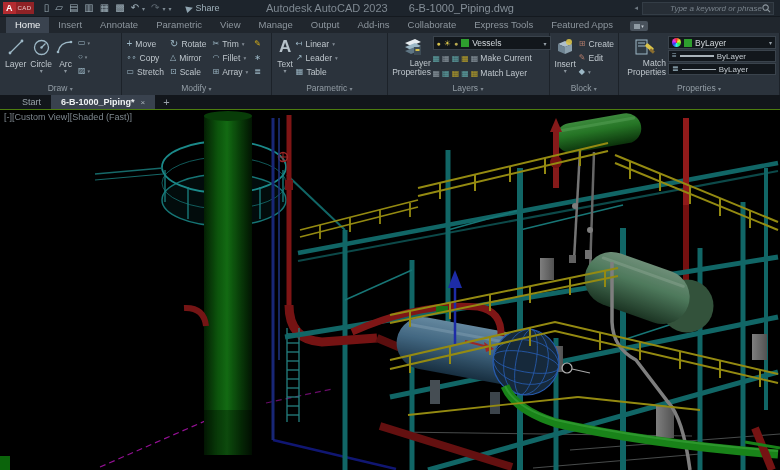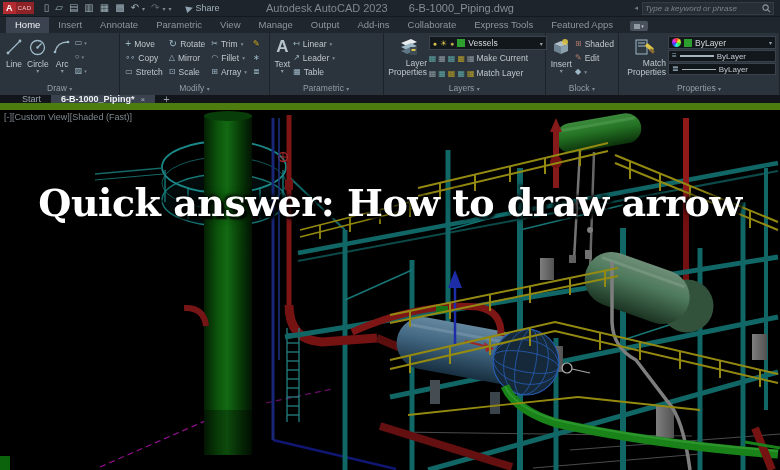--- a/index.html
+++ b/index.html
@@ -20,21 +20,21 @@
   .qat .dd { font-size:6px; color:#7d8a93; margin-left:-3px; }
   .share { display:flex; align-items:center; gap:3px; color:#9fb0ba; font-size:9px; margin-left:8px; }
   .share .plane { display:inline-block; transform:rotate(-18deg); color:#8fa4b0; font-size:9px; }
   .title-center { position:absolute; left:0; right:0; text-align:center; font-size:11px;
     color:#7e8891; pointer-events:none; }
   .title-center .doc { margin-left:18px; color:#858f98; }
   .search-wrap { position:absolute; right:6px; top:2px; display:flex; align-items:center;
     background:#272e36; border:1px solid #343d46; height:13px; width:132px; padding:0 2px; }
   .search-wrap input { flex:1; background:transparent; border:none; outline:none;
     font-size:8px; font-style:italic; color:#8d979f; width:100px;
-    font-family:"Liberation Sans",sans-serif; }
+    font-family:"Liberation Sans",sans-serif;text-align:right; }
   .search-wrap input::placeholder { color:#79838c; }
   .arrow-left-sm { color:#6f7982; font-size:7px; position:absolute; right:142px; top:4px; }
 
   
   .tabrow { position:absolute; top:17px; left:0; width:780px; height:16px; background:#20262d;
     display:flex; align-items:flex-end; padding-left:6px; }
   .rtab { font-size:9.5px; color:#8d969e; padding:2px 9px 3px; height:16px; line-height:12px; }
   .rtab.active { background:#3a434f; color:#f0f3f5; }
   .rtab-btn { margin-left:8px; margin-bottom:2px; width:18px; height:10px; background:#49525c;
     border-radius:2px; display:flex; align-items:center; justify-content:center; gap:1px; }
@@ -77,21 +77,21 @@
   .propbox .dd { margin-left:auto; font-size:6px; color:#97a1a9; }
   .lwrow { display:flex; align-items:center; gap:3px; background:#12171c; border:1px solid #3a434c;
     height:12px; width:108px; padding:0 3px; }
   .lwrow .lw-line { width:34px; height:2px; background:#a9b3ba; }
   .lwrow .lw-line.thin { height:1px; }
   .lwrow .lw-text { font-size:8px; color:#c2c9cf; white-space:nowrap; overflow:hidden; width:36px; }
   .two-line { text-align:right; line-height:9px; }
 
   
   .filetabs { position:absolute; top:95px; left:0; width:780px; height:15px; background:#12161b;
-    display:flex; align-items:stretch; padding-left:12px; border-bottom:7px solid #4d7c0f; }
+    display:flex; align-items:stretch; padding-left:12px; border-bottom:1px solid #4d7c0f; }
   .ftab { display:flex; align-items:center; font-size:9px; color:#99a2aa; padding:0 10px;
     position:relative; }
   .ftab.active { background:#39424e; color:#eef1f3; font-weight:bold; }
   .ftab .close { margin-left:6px; color:#aab3ba; font-size:8px; font-weight:normal; }
   .ftab-plus { display:flex; align-items:center; color:#99a2aa; font-size:11px; padding:0 8px; }
 
   
   .viewport { position:absolute; top:110px; left:0; width:780px; height:360px; background:#010101; }
   .vp-controls { position:absolute; top:2px; left:4px; font-size:9px; color:#7e888f; z-index:5; }
   .scene { position:absolute; inset:0; }
@@ -166,21 +166,21 @@
     <div class="panel" style="width:137px">
       <div class="panel-body">
         <div class="bigtool">
           <span class="bicon">
             <svg width="18" height="18" viewBox="0 0 18 18">
                 <line x1="3" y1="15" x2="15" y2="3" stroke="#9db8c6" stroke-width="1.3"></line>
                 <circle cx="3" cy="15" r="1.4" fill="#9db8c6"></circle>
                 <circle cx="15" cy="3" r="1.4" fill="#9db8c6"></circle>
               </svg>
           </span>
-          <span class="blabel">Line</span>
+          <span class="blabel">Layer</span>
         </div>
         <div class="bigtool">
           <span class="bicon">
             <svg width="19" height="19" viewBox="0 0 19 19">
                 <circle cx="9.5" cy="9.5" r="7" fill="none" stroke="#9db8c6" stroke-width="1.3"></circle>
                 <line x1="9.5" y1="9.5" x2="13.5" y2="5.5" stroke="#9db8c6" stroke-width="1.2"></line>
                 <circle cx="9.5" cy="9.5" r="1.2" fill="#9db8c6"></circle>
               </svg>
           </span>
           <span class="blabel">Circle</span>
@@ -374,21 +374,21 @@
               <polygon points="17,7 10,10 10,17 17,14" fill="#8ba0ad"></polygon>
               <circle cx="14" cy="5" r="3" fill="#d9c34a" opacity=".9"></circle>
             </svg>
           </span>
           <span class="blabel">Insert</span>
           <span class="dd">▾</span>
         </div>
         <div class="minicol" style="gap:1px">
           <div class="titem">
               <span class="gicon sm" style="color:#b07a6a">⊞</span>
-              <span>Shaded</span>
+              <span>Create</span>
             </div>
           <div class="titem">
               <span class="gicon sm" style="color:#b07a6a">✎</span>
               <span>Edit</span>
             </div>
           <div class="titem">
               <span class="gicon sm" style="color:#9db8c6">◆</span>
               <span class="dd">▾</span>
             </div>
         </div>
@@ -708,17 +708,16 @@
         <g stroke-width="1.8">
           <line x1="408" y1="305" x2="578" y2="287"></line>
             <line x1="578" y1="287" x2="700" y2="300"></line>
         </g>
       </g>
 
       <rect x="0" y="0" width="780" height="360" fill="#000" opacity="0.18"></rect>
     </svg>
 
     <div class="headline">
-      <div>Quick answer: How to draw arrow</div>
     </div>
   </div>
 
 </div>
 
 </body></html>

